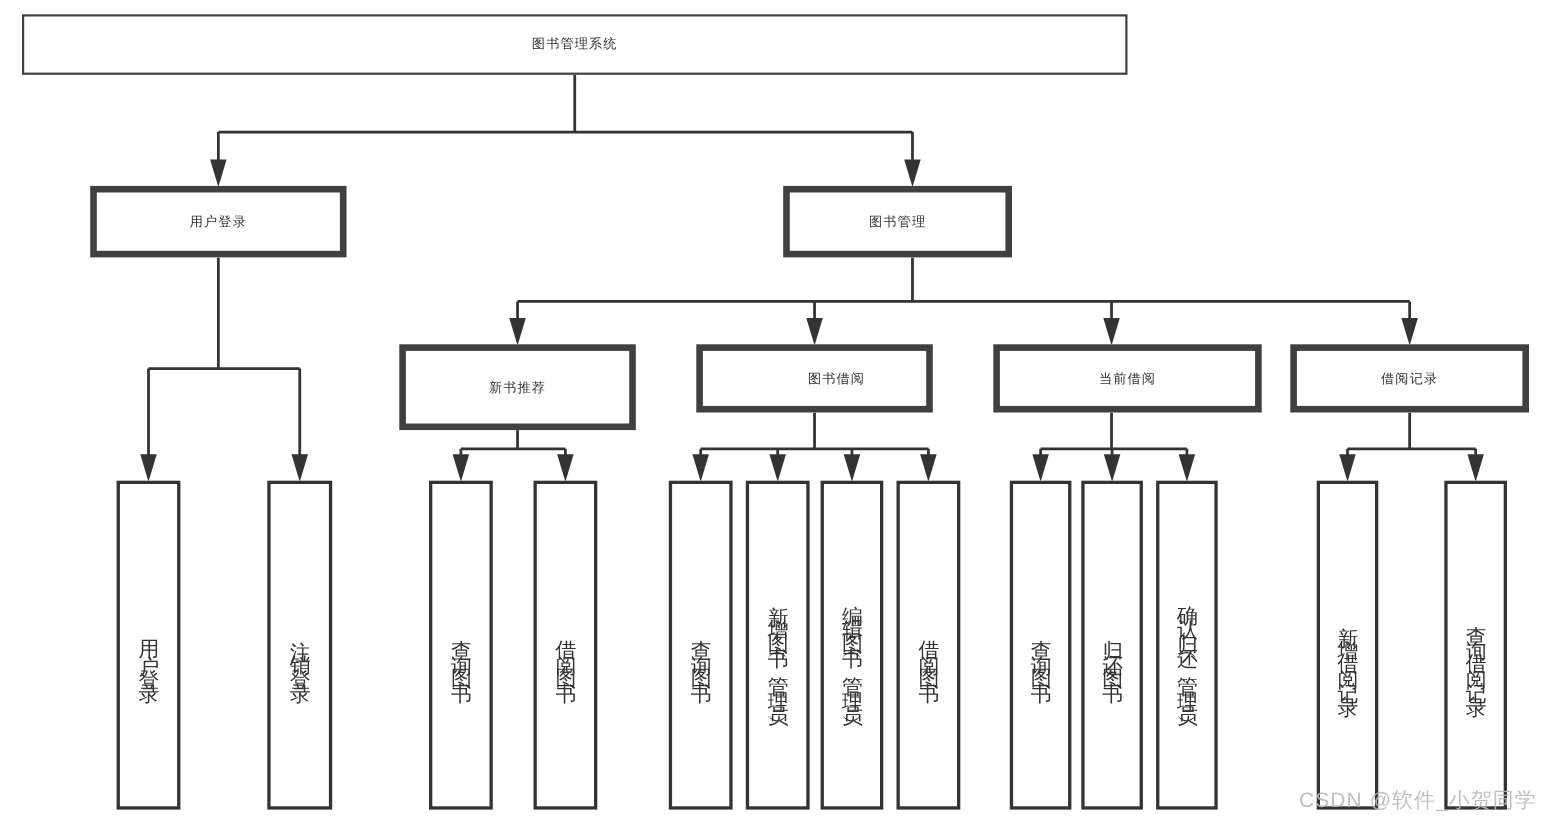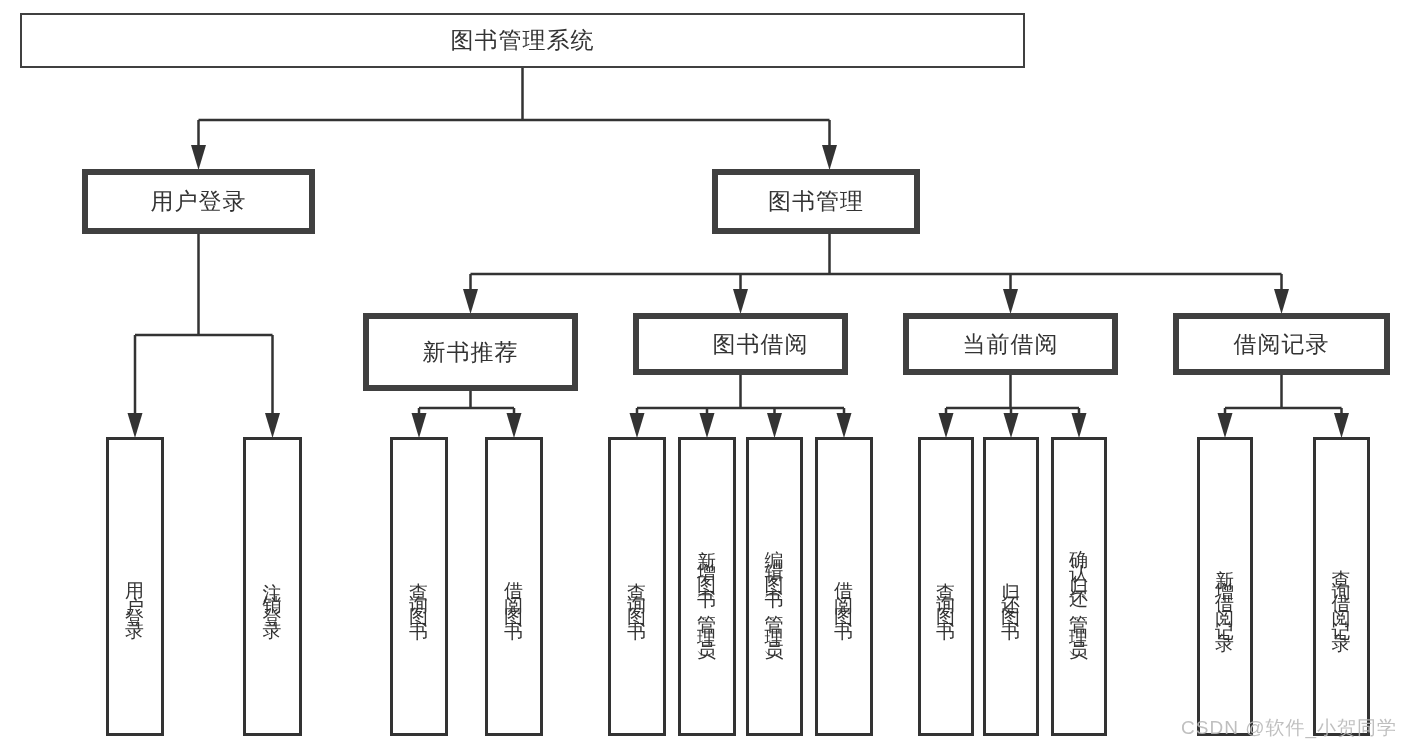--- a/index.html
+++ b/index.html
@@ -19,21 +19,21 @@
   }
   .node {
     position: absolute;
     box-sizing: border-box;
     background: #ffffff;
     border: 6px solid #404040;
     display: flex;
     align-items: center;
     justify-content: center;
     color: #333333;
-    font-size: 23px;
+    font-size: 12px;
     letter-spacing: 1px;
     z-index: 2;
   }
   .node.root { border-width: 2px; }
   .leaf {
     position: absolute;
     box-sizing: border-box;
     top: 437px;
     height: 299px;
     background: #ffffff;
@@ -112,21 +112,21 @@
   <div class="node" style="left:712px; top:169px; width:208px; height:65px;">
     <span>图书管理</span>
   </div>
 
   <div class="node" style="left:363px; top:313px; width:215px; height:78px;">
     <span>新书推荐</span>
   </div>
   <div class="node" style="left:633px; top:313px; width:215px; height:62px;padding-left:40px;">
     <span>图书借阅</span>
   </div>
-  <div class="node" style="left:903px; top:313px; width:215px; height:62px;">
+  <div class="node" style="left:903px; top:313px; width:244px; height:62px;">
     <span>当前借阅</span>
   </div>
   <div class="node" style="left:1173px; top:313px; width:217px; height:62px;text-align:right;">
     <span>借阅记录</span>
   </div>
 
   <div class="leaf" style="left:106px; width:58px;">
     <span class="vtext">用户登录</span>
   </div>
   <div class="leaf" style="left:243px; width:59px;">

